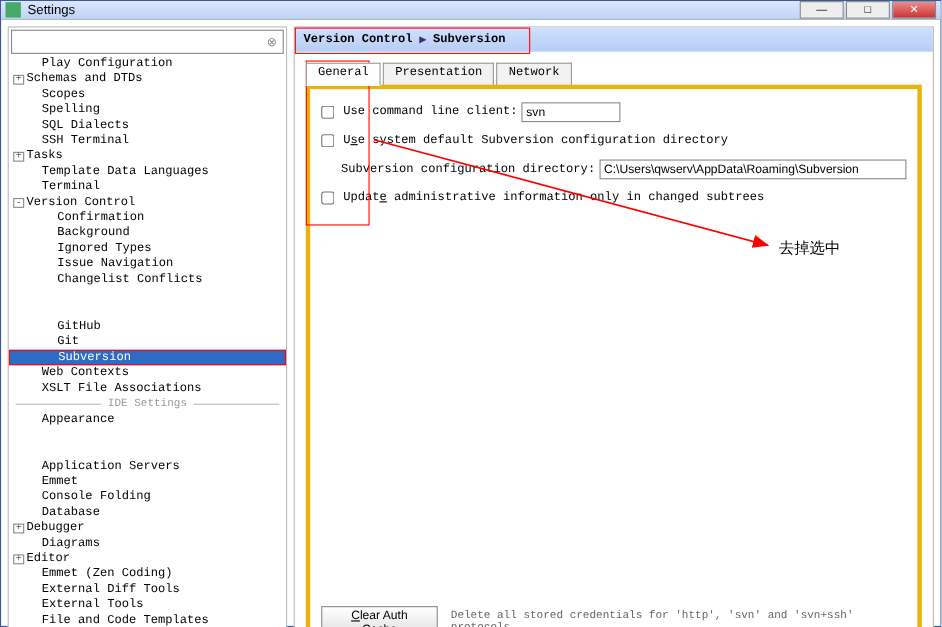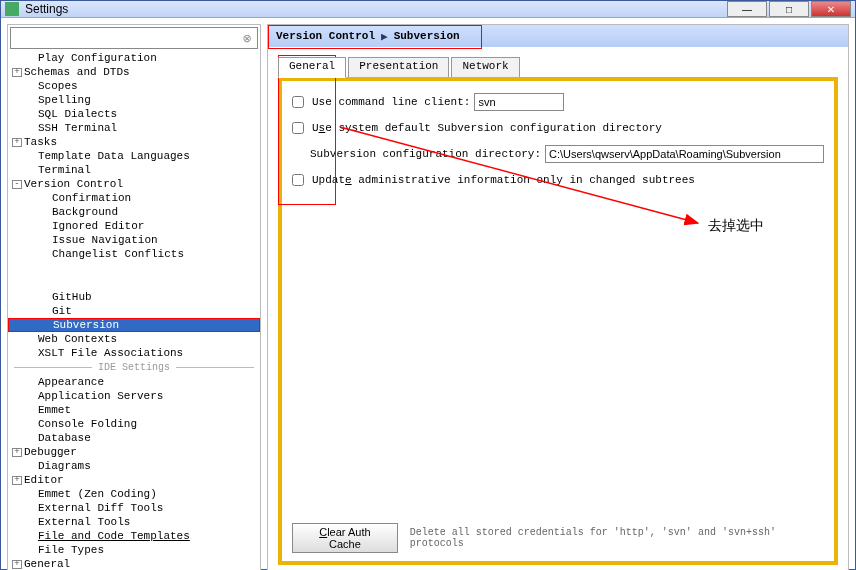--- a/index.html
+++ b/index.html
@@ -110,21 +110,21 @@
           <div class="row" style="padding-left: 32px;">
             <span class="noexp"></span>
             <span>Confirmation</span>
           </div>
           <div class="row" style="padding-left: 32px; text-align: center;">
             <span class="noexp"></span>
             <span>Background</span>
           </div>
           <div class="row" style="padding-left: 32px;">
             <span class="noexp"></span>
-            <span>Ignored Editor</span>
+            <span>Ignored Types</span>
           </div>
           <div class="row" style="padding-left: 32px;">
             <span class="noexp"></span>
             <span>Issue Navigation</span>
           </div>
           <div class="row" style="padding-left: 32px;">
             <span class="noexp"></span>
             <span>Changelist Conflicts</span>
           </div>
           <div class="row" style="padding-left: 32px; margin-top: 29px;">
@@ -145,21 +145,21 @@
           </div>
           <div class="row" style="padding-left: 18px;">
             <span class="noexp"></span>
             <span>XSLT File Associations</span>
           </div>
           <div class="divider">IDE Settings</div>
           <div class="row" style="padding-left: 18px;">
             <span class="noexp"></span>
             <span>Appearance</span>
           </div>
-          <div class="row" style="padding-left: 18px;">
+          <div class="row" style="padding-left: 18px; margin-top: 28px;">
             <span class="noexp"></span>
             <span>Application Servers</span>
           </div>
           <div class="row" style="padding-left: 18px;">
             <span class="noexp"></span>
             <span>Emmet</span>
           </div>
           <div class="row" style="padding-left: 18px;">
             <span class="noexp"></span>
             <span>Console Folding</span>
@@ -185,21 +185,21 @@
             <span>Emmet (Zen Coding)</span>
           </div>
           <div class="row" style="padding-left: 18px;">
             <span class="noexp"></span>
             <span>External Diff Tools</span>
           </div>
           <div class="row" style="padding-left: 18px;">
             <span class="noexp"></span>
             <span>External Tools</span>
           </div>
-          <div class="row" style="padding-left: 18px; text-decoration: underline;">
+          <div class="row" style="padding-left: 18px;">
             <span class="noexp"></span>
             <span>File and Code Templates</span>
           </div>
           <div class="row" style="padding-left: 18px;">
             <span class="noexp"></span>
             <span>File Types</span>
           </div>
           <div class="row" style="padding-left: 4px;">
             <span class="exp">+</span>
             <span>General</span>

